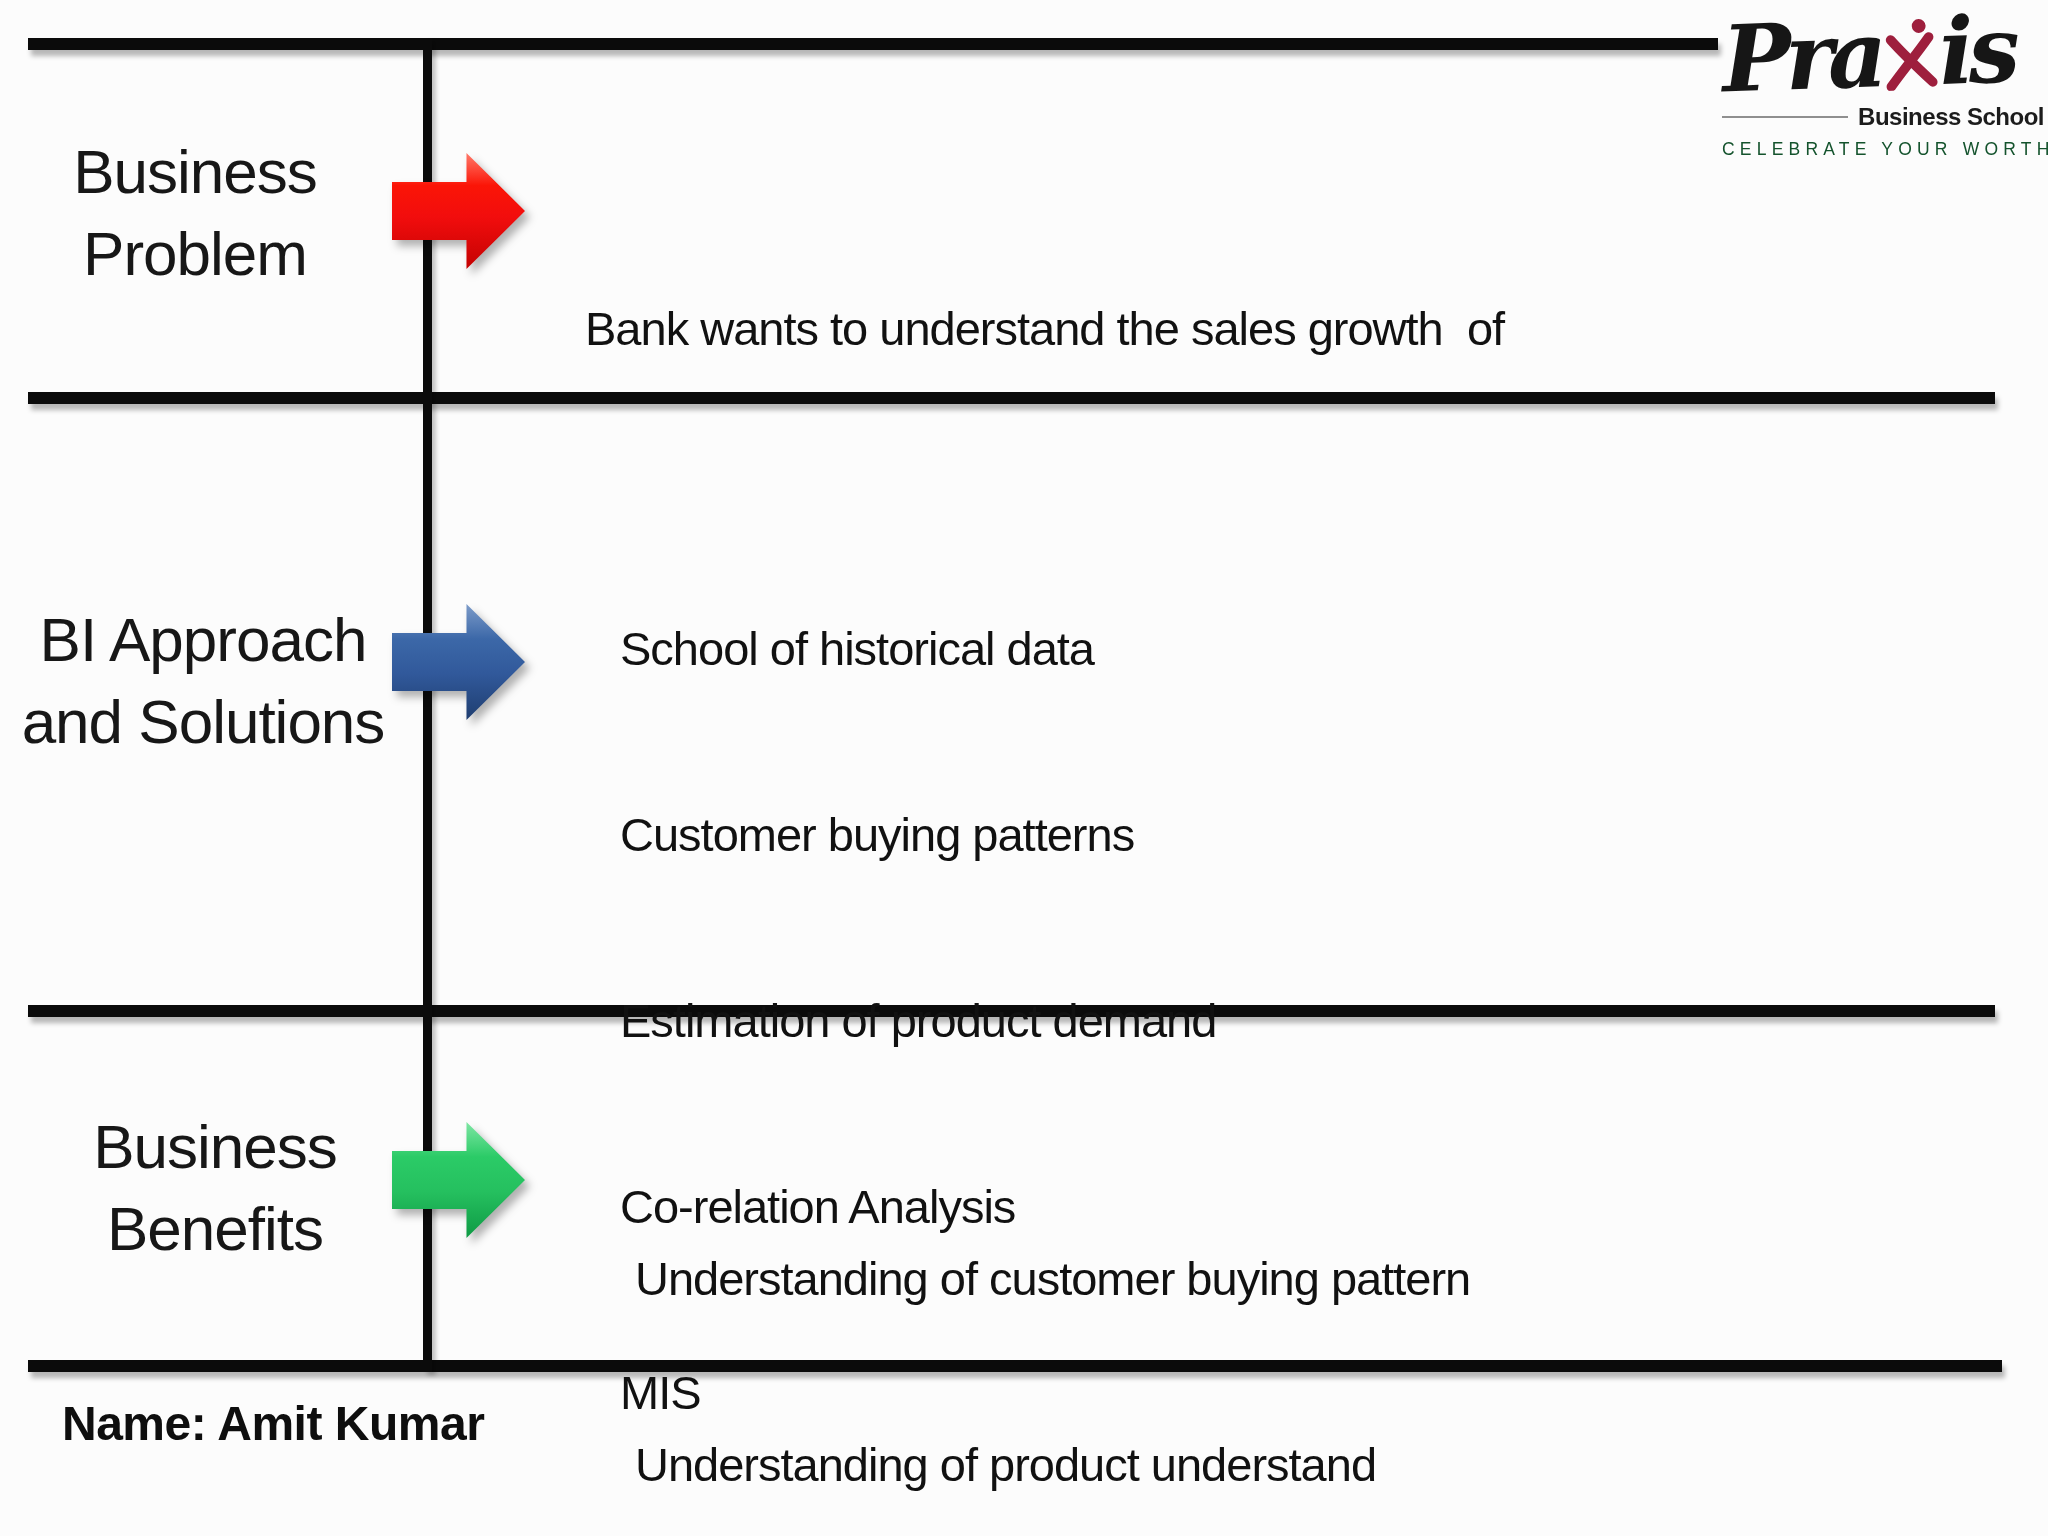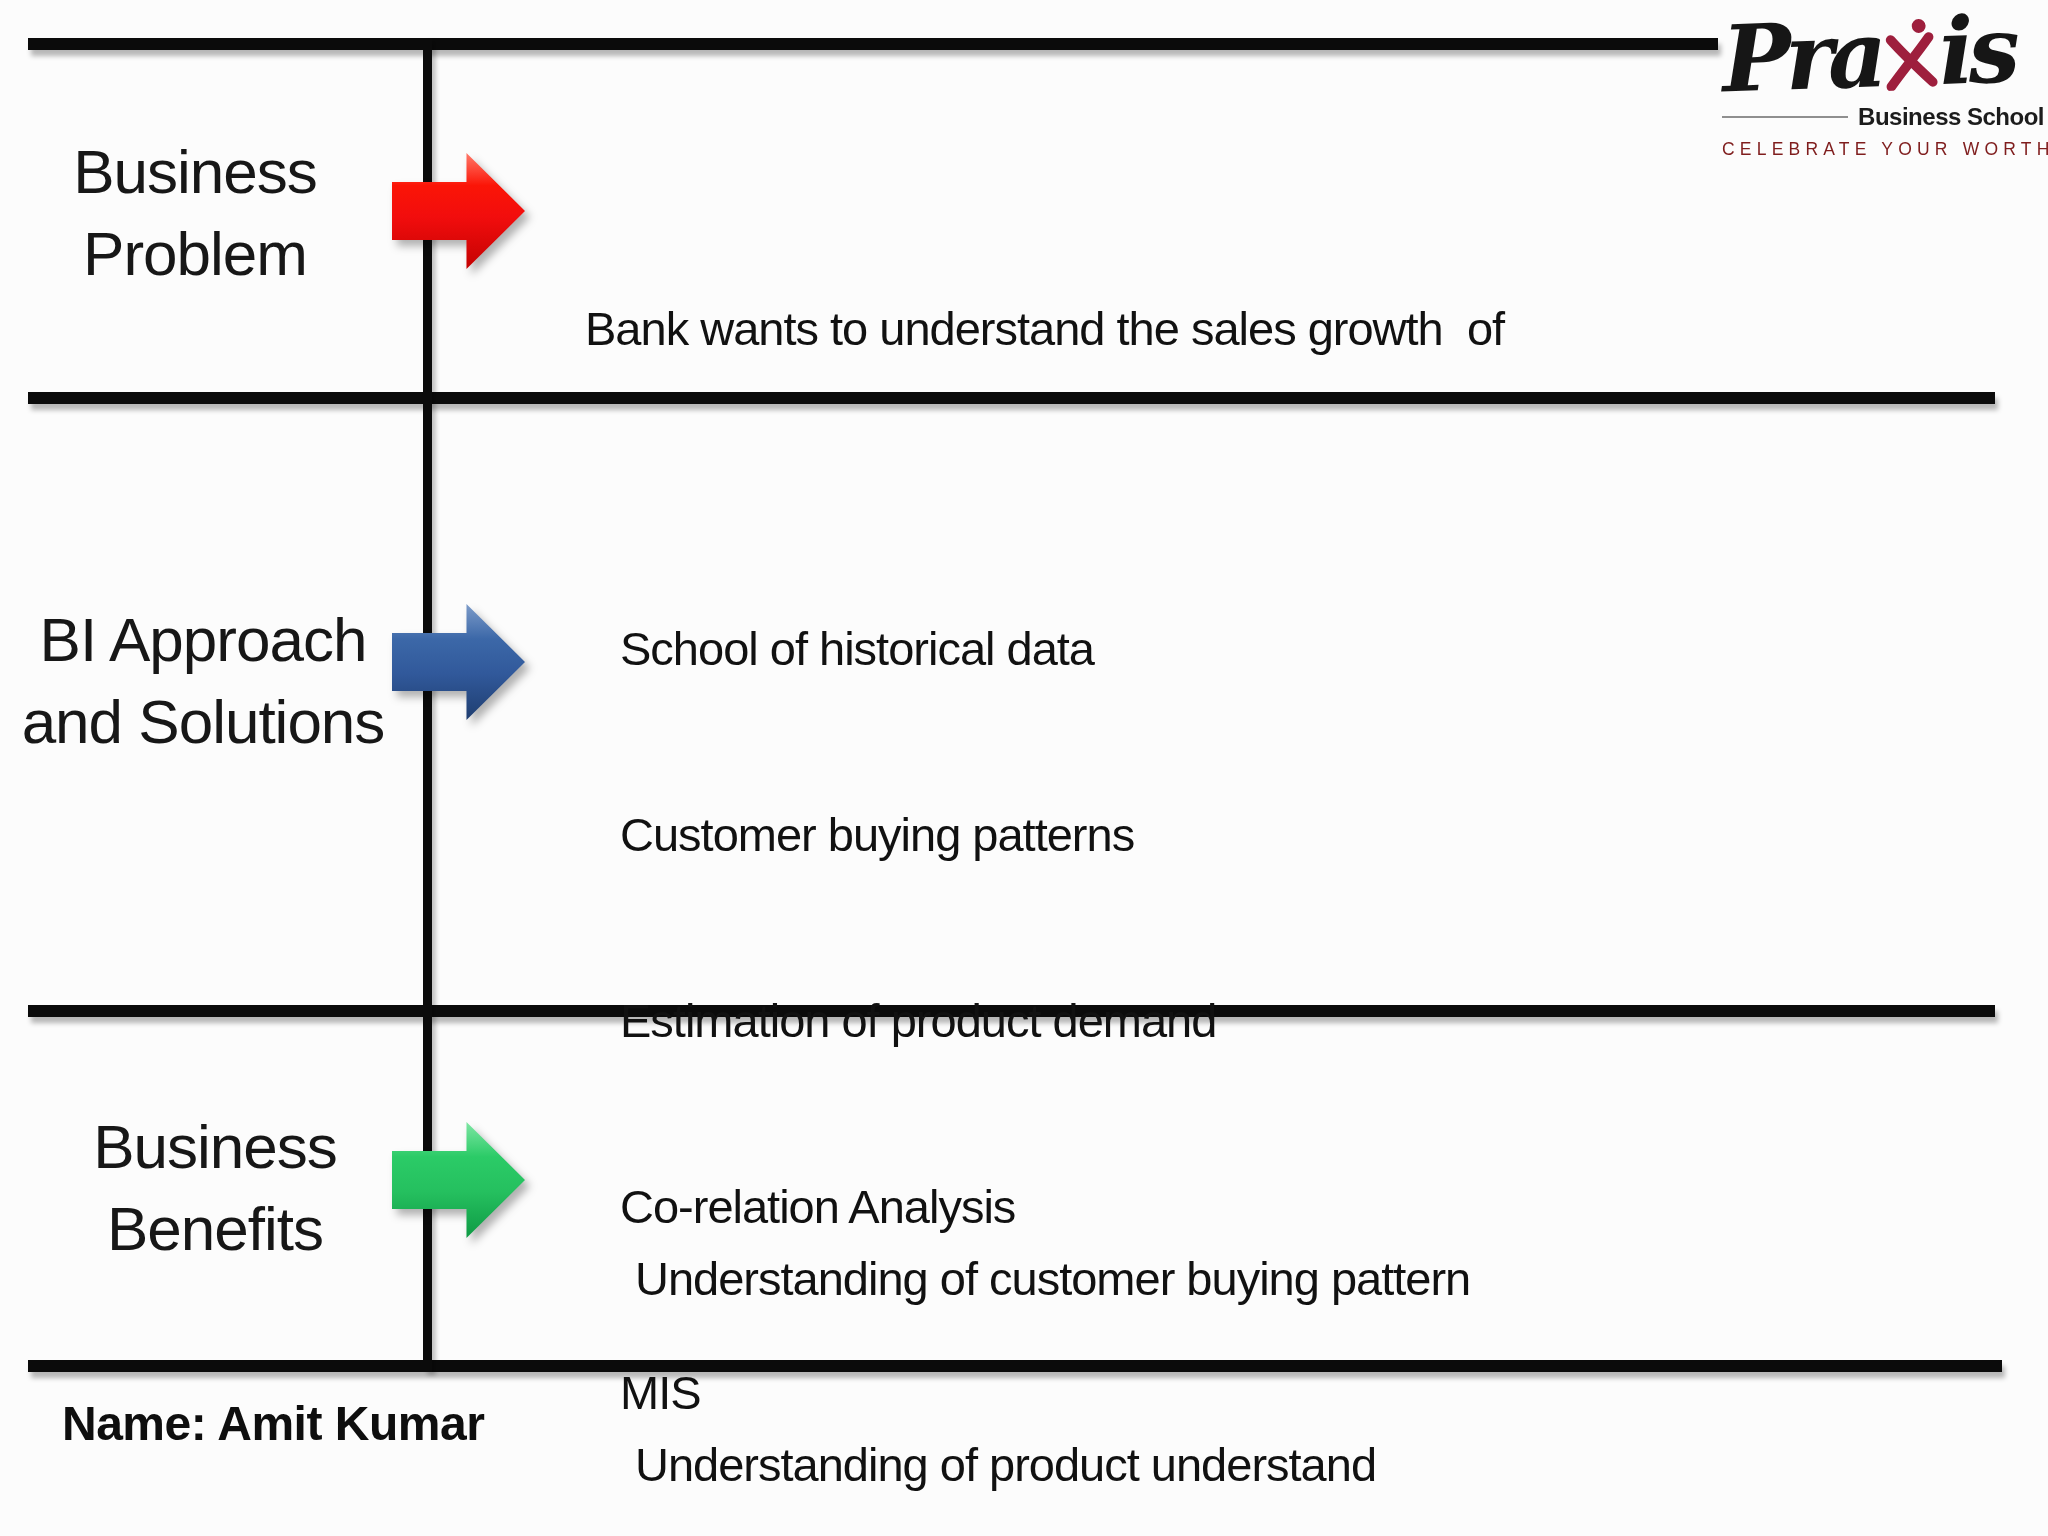--- a/index.html
+++ b/index.html
@@ -69,21 +69,21 @@
     font-size:92px;line-height:1.05;color:#161616;letter-spacing:-6px;
     display:flex;align-items:flex-end;justify-content:flex-start;
     transform:rotate(-2deg);
   }
   .logo-script .xfig{margin:0 2px 12px 4px;}
   .logo-sub{display:flex;align-items:center;margin-top:0px;}
   .logo-rule{flex:1;height:2px;background:#8f8f8f;margin-right:10px;}
   .logo-school{font-size:24px;font-weight:bold;color:#1c1c1c;letter-spacing:-0.5px;white-space:nowrap;}
   .logo-tagline{
     margin-top:8px;font-size:17.5px;letter-spacing:5.2px;
-    color:#7f1d1d;font-weight:500;white-space:nowrap;
+    color:#14532d;font-weight:500;white-space:nowrap;
   }
 </style>
 </head>
 <body>
 
 <div class="slide">
 
   <div class="hline" id="hline-top"></div>
   <div class="hline" id="hline-2"></div>
   <div class="hline" id="hline-3"></div>

